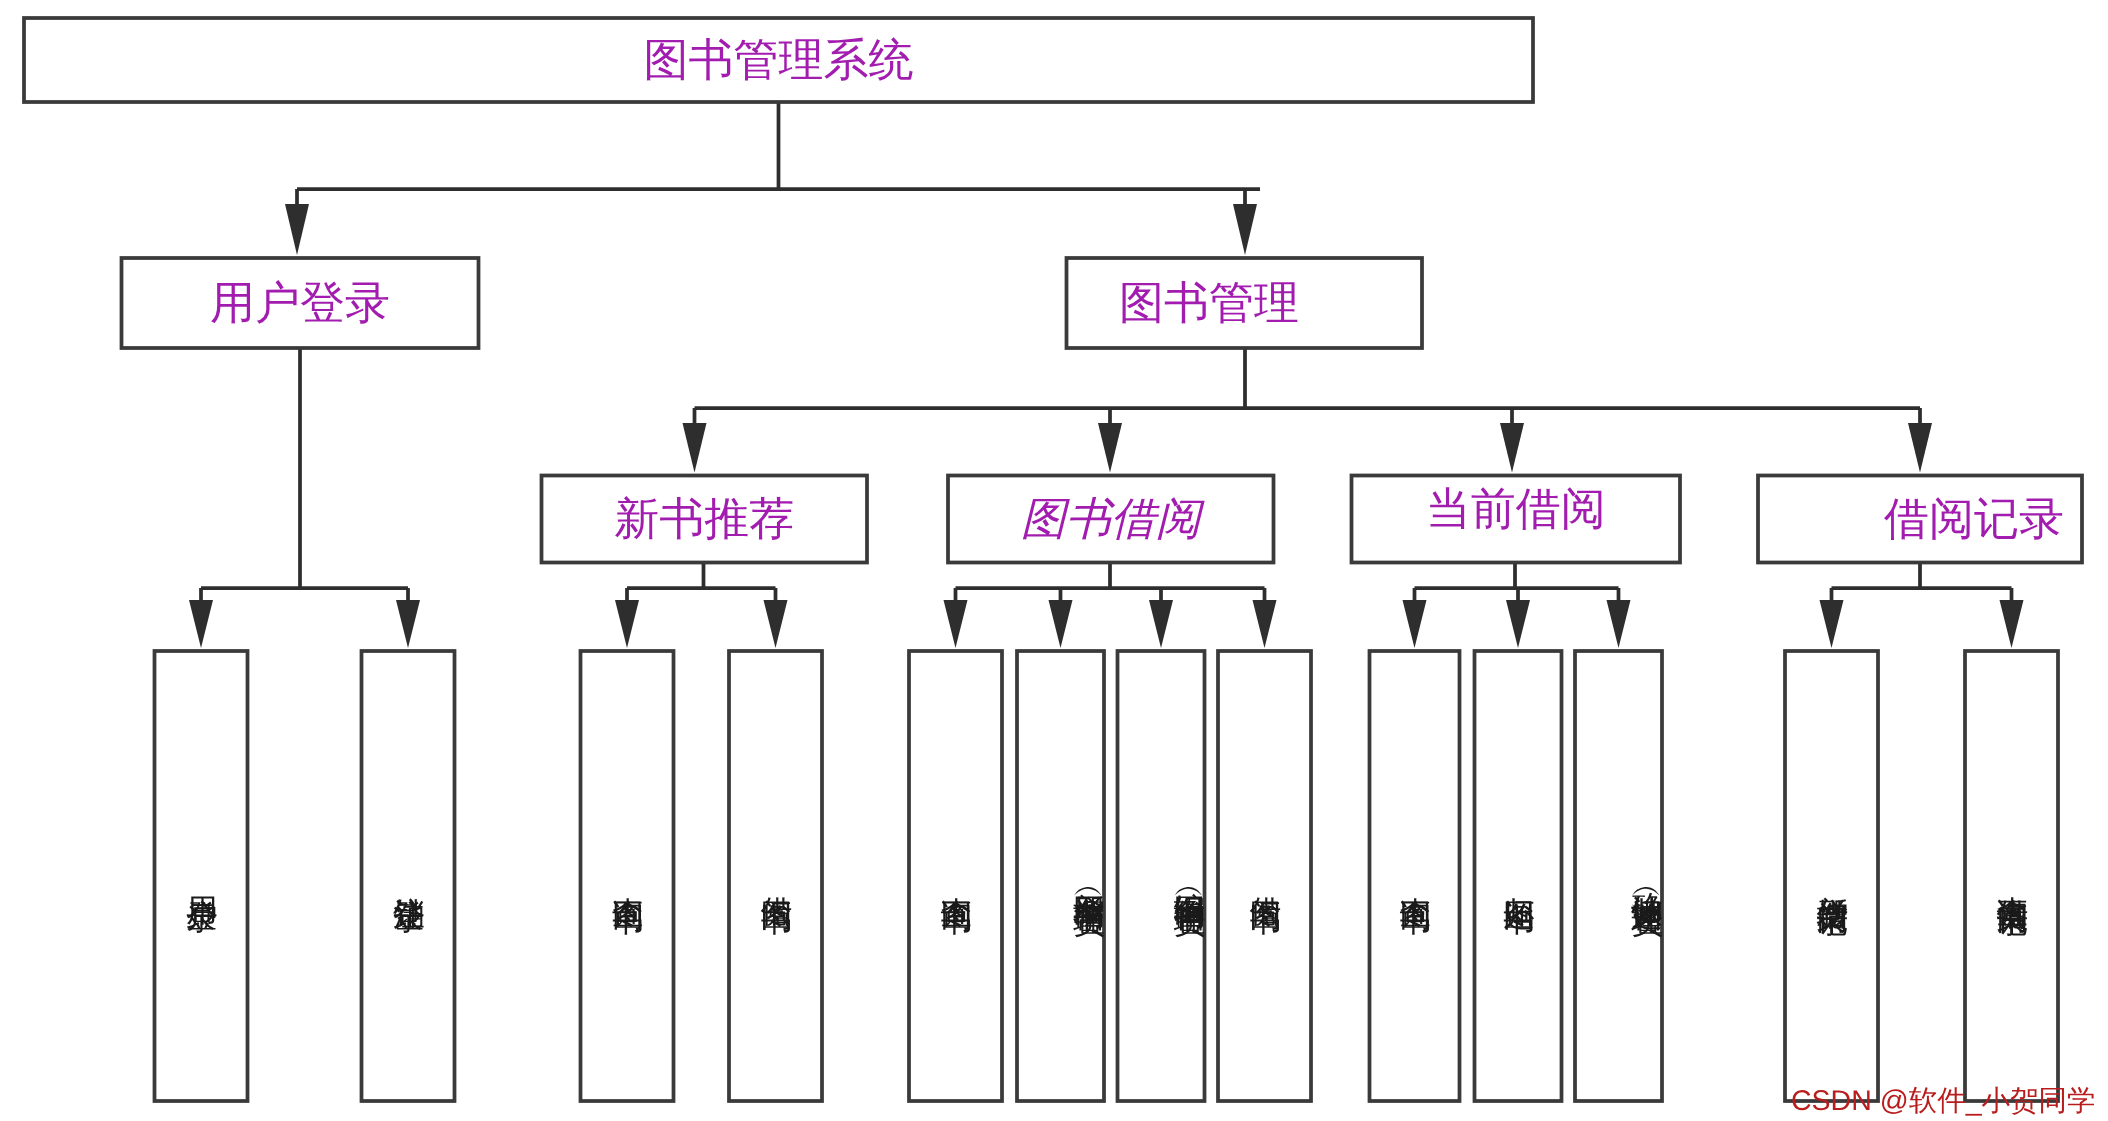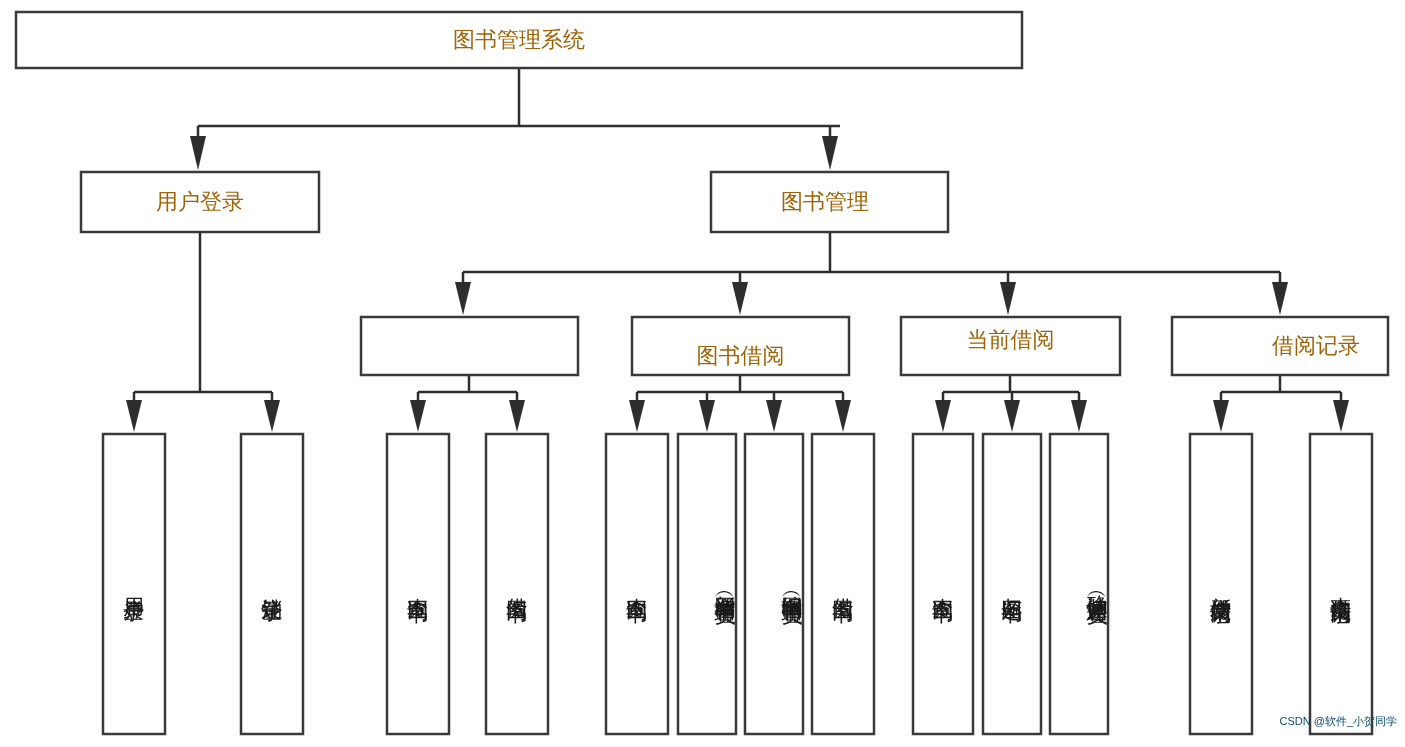--- a/index.html
+++ b/index.html
@@ -39,23 +39,23 @@
     fill: none;
     stroke-linecap: butt;
   }
   .arrow-head {
     fill: #2e2e2e;
     stroke: none;
   }
   .watermark {
     position: absolute;
     right: 8px;
-    bottom: 18px;
-    color: #0c4a6e;
-    font-size: 11px;
+    bottom: 0;
+    color: #b91c1c;
+    font-size: 19px;
     font-family: "Liberation Sans", "DejaVu Sans", sans-serif;
     white-space: nowrap;
     pointer-events: none;
   }
   .vlabel {
     position: absolute;
     writing-mode: vertical-rl;
     text-orientation: upright;
     font-family: "Liberation Sans", "DejaVu Sans", sans-serif;
     font-size: 21px;
@@ -65,22 +65,22 @@
     text-align: center;
     display: flex;
     align-items: center;
     justify-content: center;
     white-space: nowrap;
     pointer-events: none;
   }
   .hlabel {
     position: absolute;
     font-family: "Liberation Sans", "DejaVu Sans", sans-serif;
-    font-size: 22px;
-    color: #a16207;
+    font-size: 30px;
+    color: #a21caf;
     display: flex;
     align-items: center;
     justify-content: center;
     white-space: nowrap;
     pointer-events: none;
   }
 </style>
 </head>
 <body>
 
@@ -183,23 +183,24 @@
     <rect class="node-box" x="983" y="434" width="58" height="300"></rect>
     <rect class="node-box" x="1050" y="434" width="58" height="300"></rect>
     <rect class="node-box" x="1190" y="434" width="62" height="300"></rect>
     <rect class="node-box" x="1310" y="434" width="62" height="300"></rect>
 
   </svg>
 
   <div class="hlabel" style="left:16px;  top:12px;  width:1006px; height:56px;">图书管理系统</div>
 
   <div class="hlabel" style="left:81px;  top:172px; width:238px; height:60px;">用户登录</div>
-  <div class="hlabel" style="left:711px; top:172px; width:228px; height:60px;">图书管理</div>
-
-  <div class="hlabel" style="left:632px;  top:327px; width:217px; height:58px;">图书借阅</div>
+  <div class="hlabel" style="left:692px; top:172px; width:228px; height:60px;">图书管理</div>
+
+  <div class="hlabel" style="left:361px;  top:317px; width:217px; height:58px;">新书推荐</div>
+  <div class="hlabel" style="left:632px;  top:317px; width:217px; height:58px;font-style:italic;">图书借阅</div>
   <div class="hlabel" style="left:901px;  top:317px; width:219px; height:45px;">当前借阅</div>
   <div class="hlabel" style="left:1208px; top:317px; width:216px; height:58px;">借阅记录</div>
 
   <div class="vlabel" style="left:103px;  top:434px; width:62px; height:300px;">用户登录</div>
   <div class="vlabel" style="left:241px;  top:434px; width:62px; height:300px;">注销登录</div>
   <div class="vlabel" style="left:387px;  top:434px; width:62px; height:300px;">查询图书</div>
   <div class="vlabel" style="left:486px;  top:434px; width:62px; height:300px;">借阅图书</div>
   <div class="vlabel" style="left:606px;  top:434px; width:62px; height:300px;">查询图书</div>
   <div class="vlabel" style="left:678px;  top:440px; width:58px; height:290px; align-items:flex-start;">新增图书（管理员）</div>
   <div class="vlabel" style="left:745px;  top:440px; width:58px; height:290px; align-items:flex-start;">编辑图书（管理员）</div>

